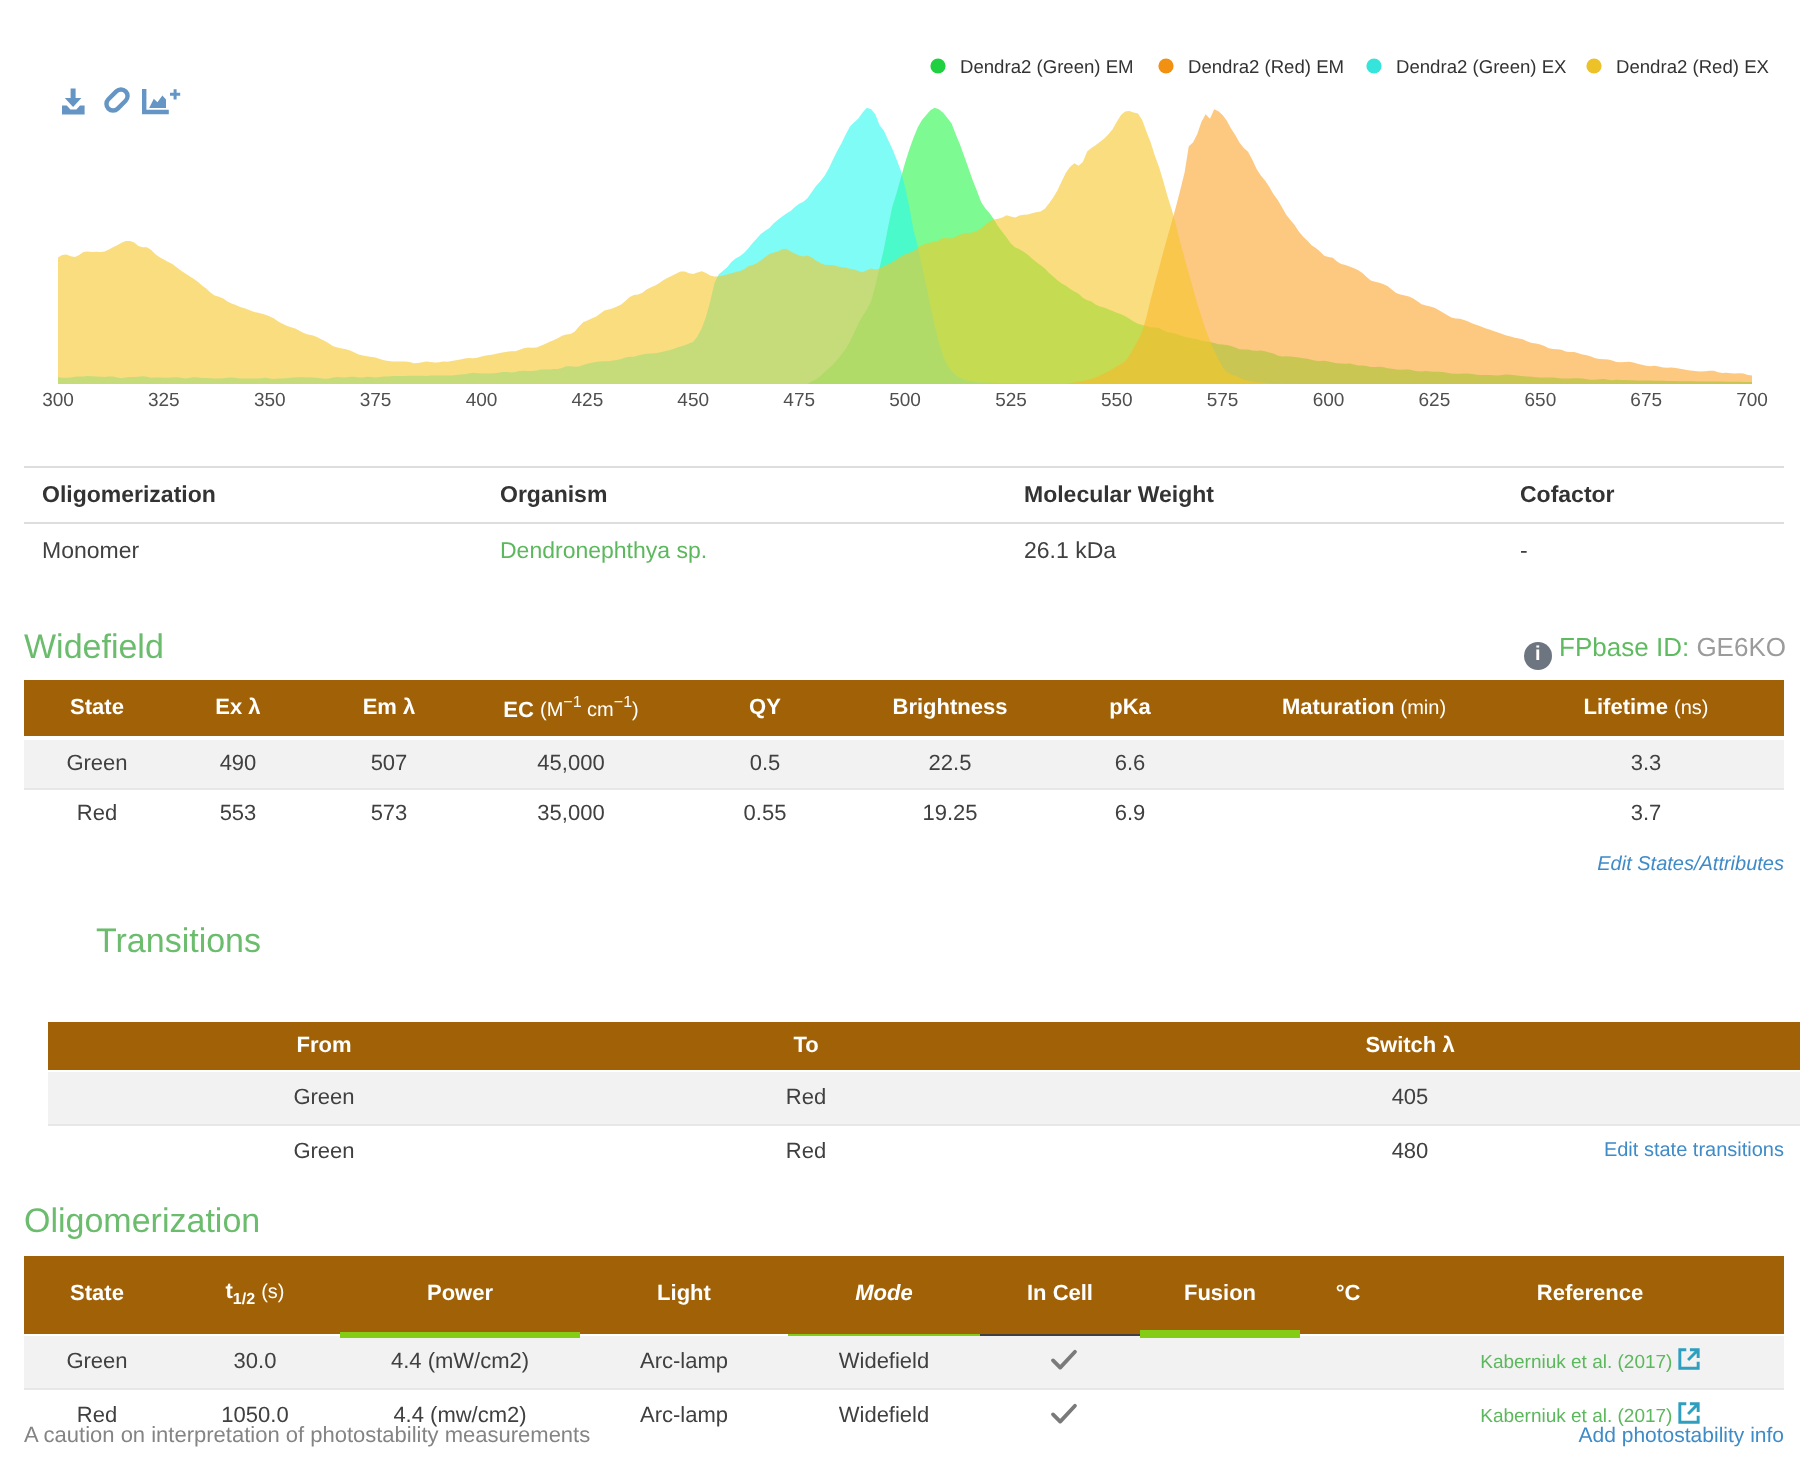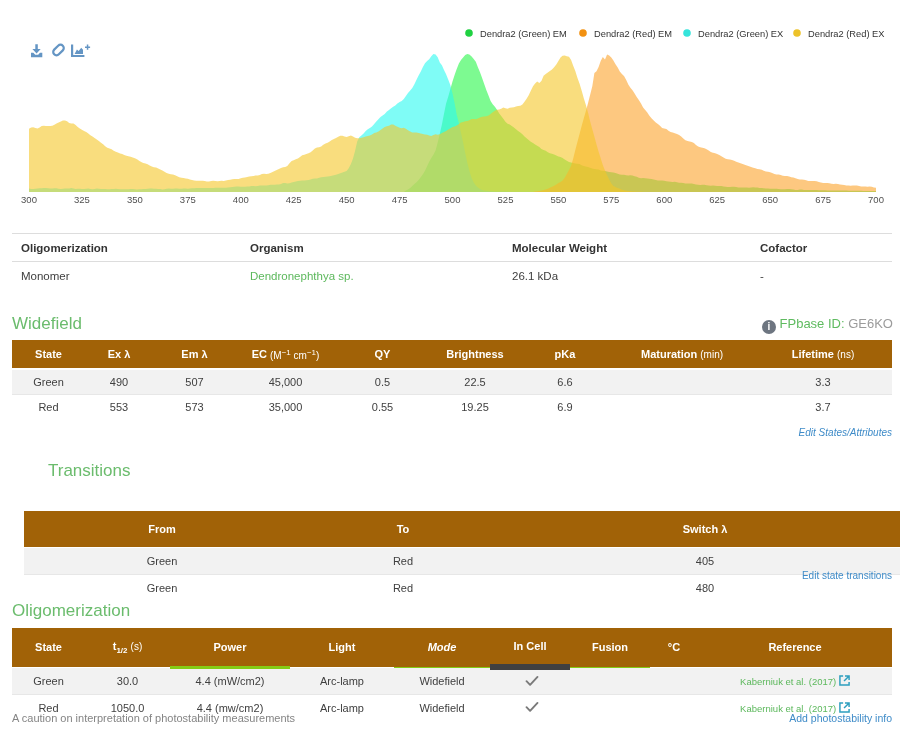--- a/index.html
+++ b/index.html
@@ -168,21 +168,21 @@
 <h2 class="abs" style="left:0; top:461px;margin-left:48px;">Transitions</h2>
 <table class="tb abs" style="left:24px; top:488px;margin-top:23px;">
   <colgroup>
       <col style="width:276px">
       <col style="width:206px">
       <col style="width:398px">
     </colgroup>
   <thead>
       <tr>
         <th style="height:24px; border-bottom:1px solid #fff;">From</th>
-        <th style="height:36px; border-bottom:1px solid #fff;">To</th>
+        <th style="height:24px; border-bottom:1px solid #fff;">To</th>
         <th style="height:24px; border-bottom:1px solid #fff;">Switch λ</th>
       </tr>
     </thead>
   <tbody>
     <tr class="g">
         <td style="height:27px;">Green</td>
         <td>Red</td>
         <td>405</td>
       </tr>
     <tr>
@@ -207,22 +207,22 @@
       <col style="width:48px">
       <col style="width:194px">
     </colgroup>
   <thead>
       <tr>
     <th style="height:24px; border-bottom:1px solid #fff;">State</th>
     <th style="height:24px; border-bottom:1px solid #fff;">t<span style="font-size:8px; vertical-align:sub;">1/2</span> <span class="small-h">(s)</span></th>
     <th style="height:24px; border-bottom:3px solid #84cc16;">Power</th>
     <th style="height:24px; border-bottom:1px solid #fff;">Light</th>
     <th style="height:39px; border-bottom:1px solid #84cc16;font-style:italic;">Mode</th>
-    <th style="height:24px; border-bottom:6px solid #404040;">In Cell</th>
-    <th style="height:20px; border-bottom:1px solid #84cc16;">Fusion</th>
+    <th style="height:24px; border-bottom:1px solid #404040;">In Cell</th>
+    <th style="height:20px; border-bottom:4px solid #84cc16;">Fusion</th>
     <th style="height:24px; border-bottom:1px solid #fff;">°C</th>
     <th style="height:24px; border-bottom:1px solid #fff;">Reference</th>
   </tr>
     </thead>
   <tbody>
     <tr class="g">
       <td style="height:27px;">Green</td>
         <td>30.0</td>
         <td>4.4 (mW/cm2)</td>
         <td>Arc-lamp</td>

